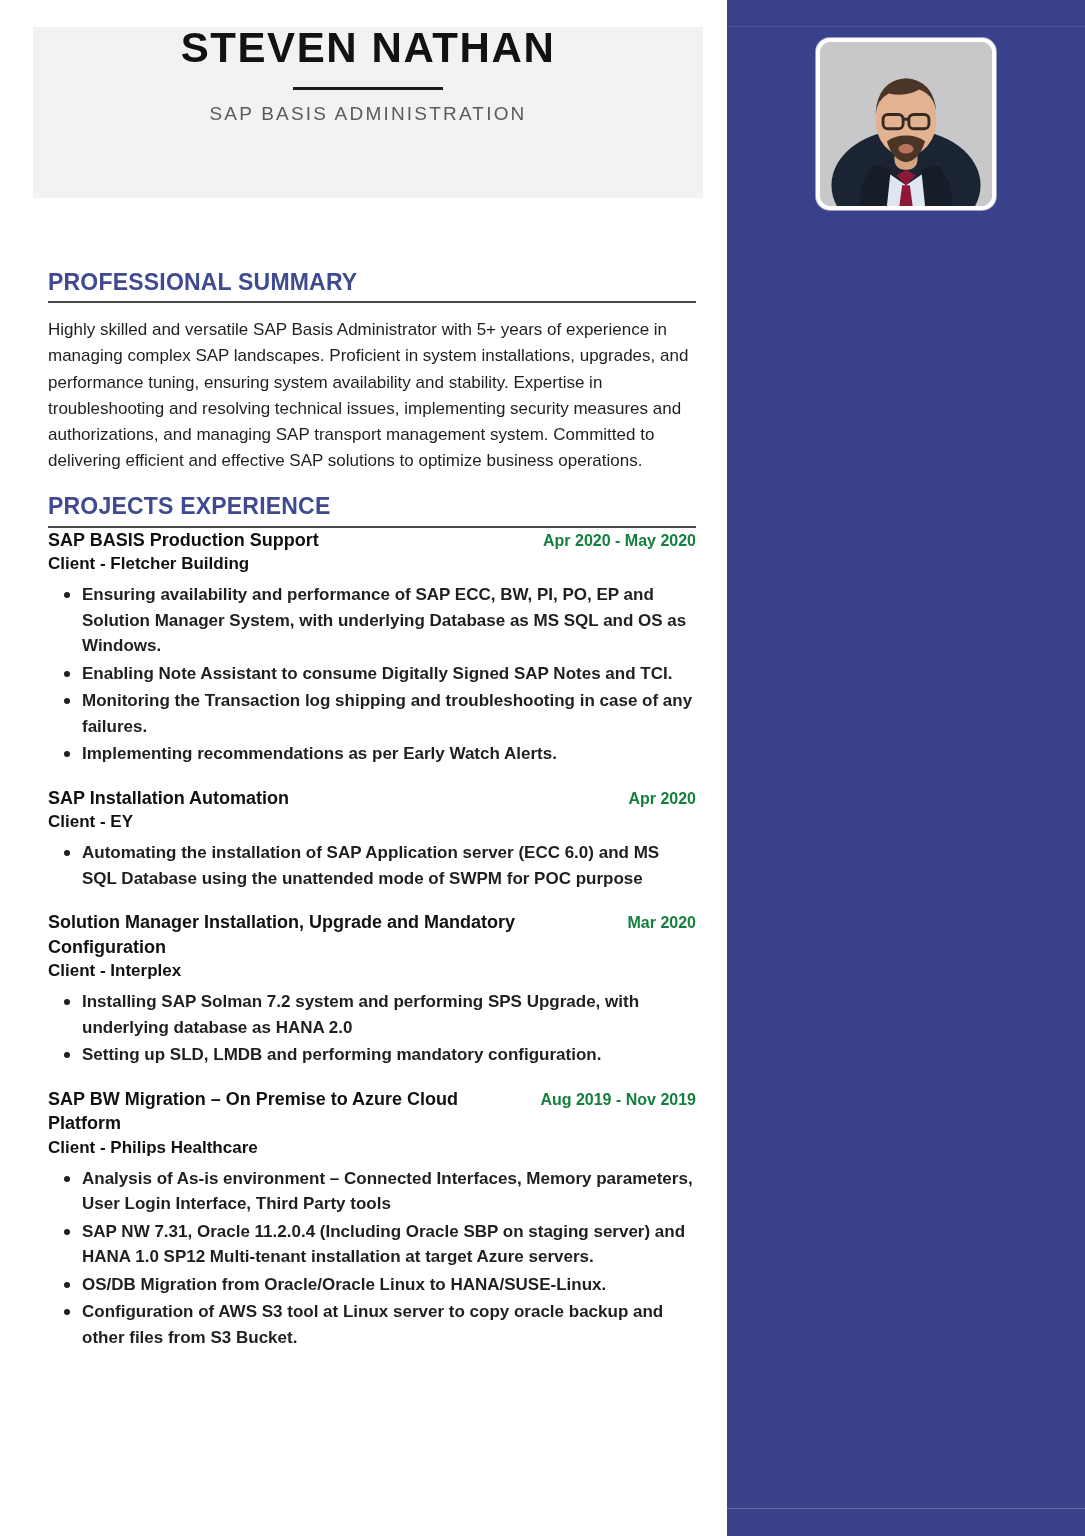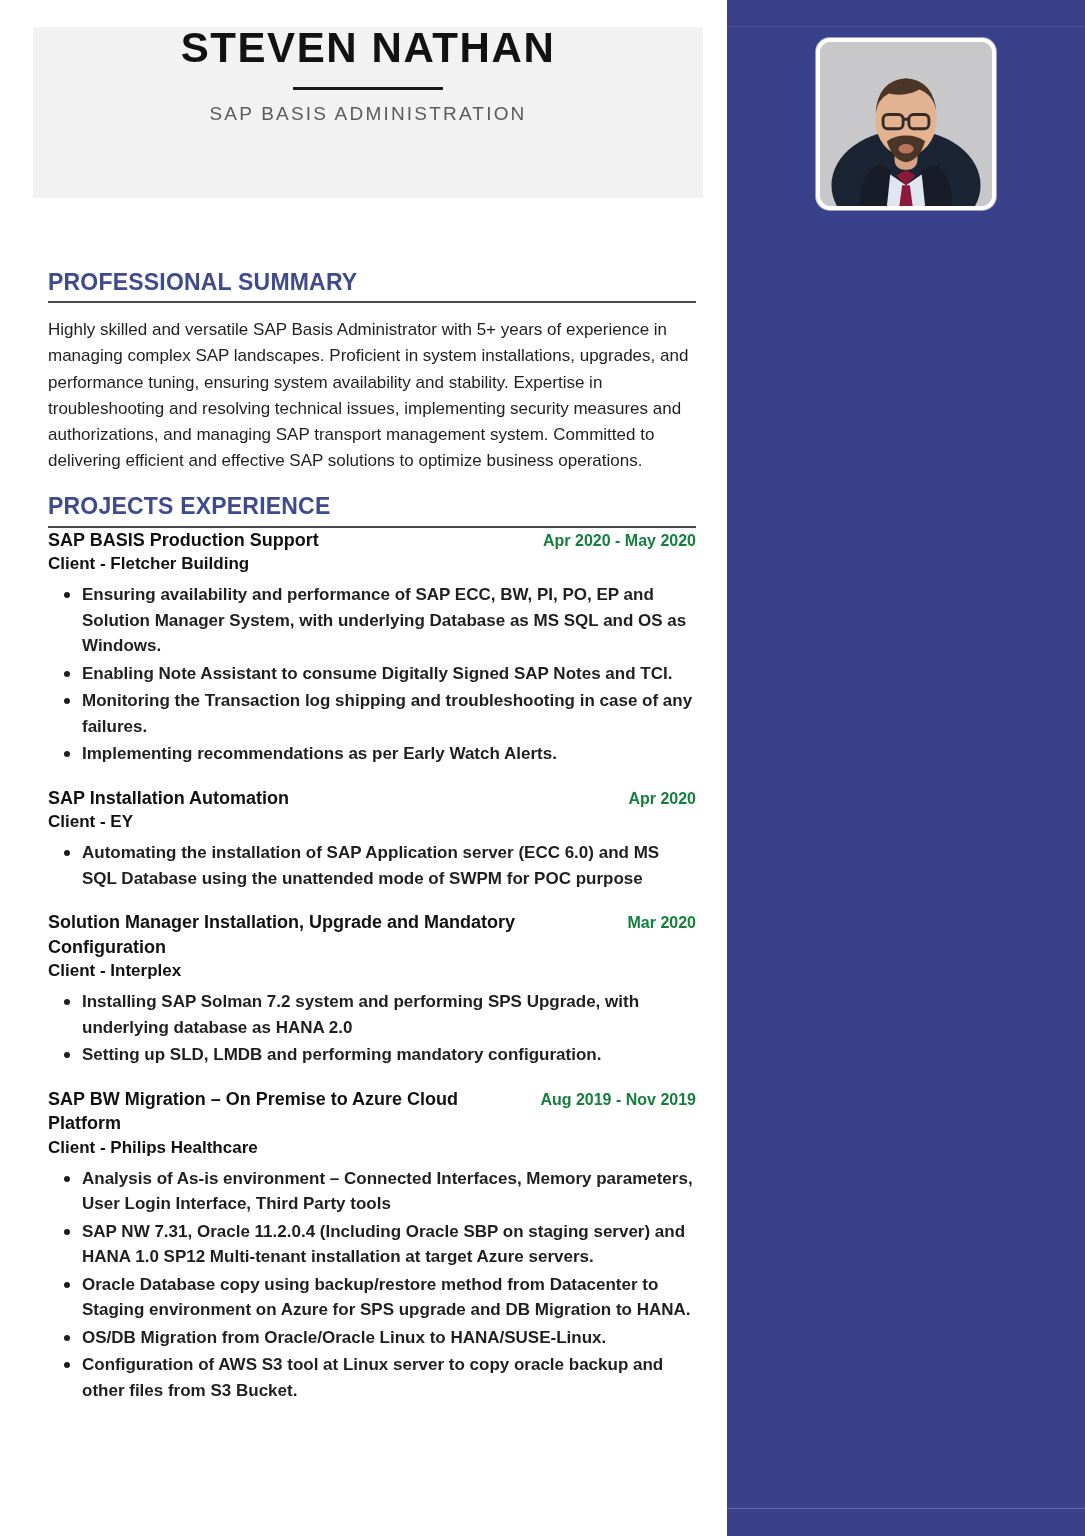--- a/index.html
+++ b/index.html
@@ -171,21 +171,20 @@
             <div class="proj-head">
               <div class="proj-titles">
                 <div class="proj-title">SAP BW Migration – On Premise to Azure Cloud Platform</div>
                 <div class="proj-client">Client - Philips Healthcare</div>
               </div>
               <div class="proj-date">Aug 2019 - Nov 2019</div>
             </div>
             <ul class="proj-bullets">
               <li>Analysis of As-is environment – Connected Interfaces, Memory parameters, User Login Interface, Third Party tools</li>
               <li>SAP NW 7.31, Oracle 11.2.0.4 (Including Oracle SBP on staging server) and HANA 1.0 SP12 Multi-tenant installation at target Azure servers.</li>
-              <li>Oracle Database copy using backup/restore method from Datacenter to Staging environment on Azure for SPS upgrade and DB Migration to HANA.</li>
               <li>OS/DB Migration from Oracle/Oracle Linux to HANA/SUSE-Linux.</li>
               <li>Configuration of AWS S3 tool at Linux server to copy oracle backup and other files from S3 Bucket.</li>
             </ul>
           </div>
         </div>
     </div>
 
   </div>
 </div>
 

